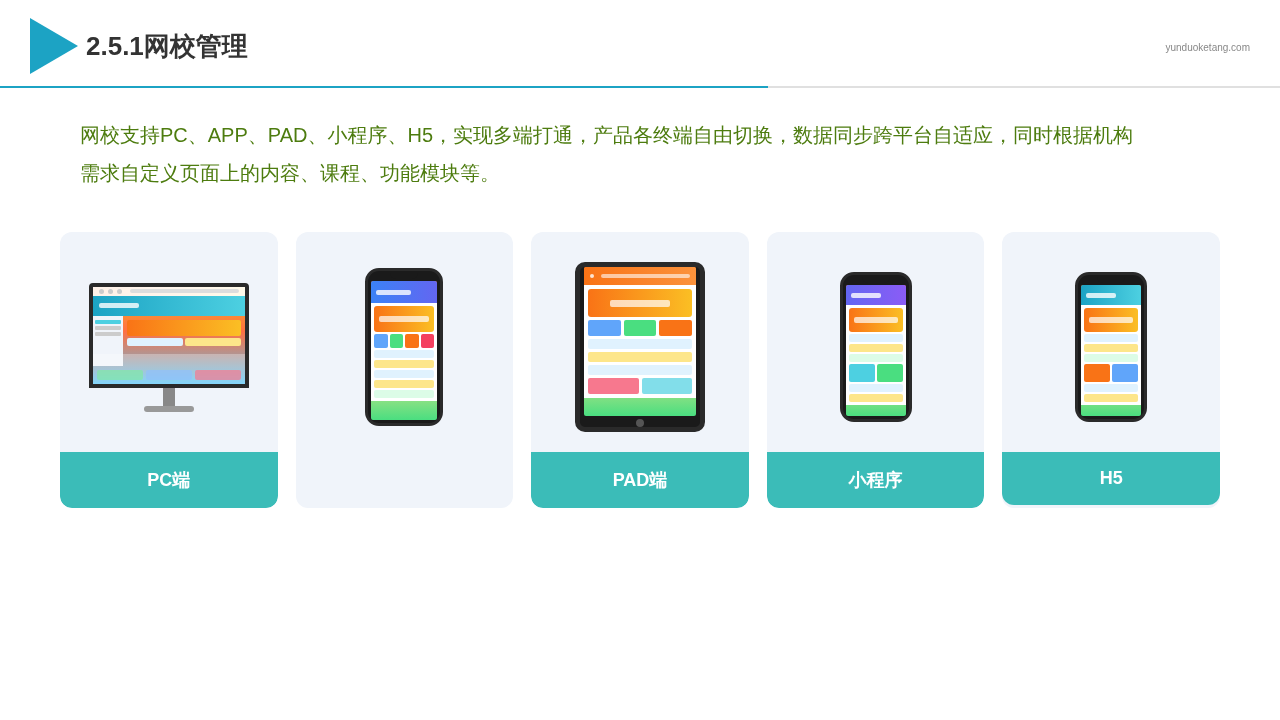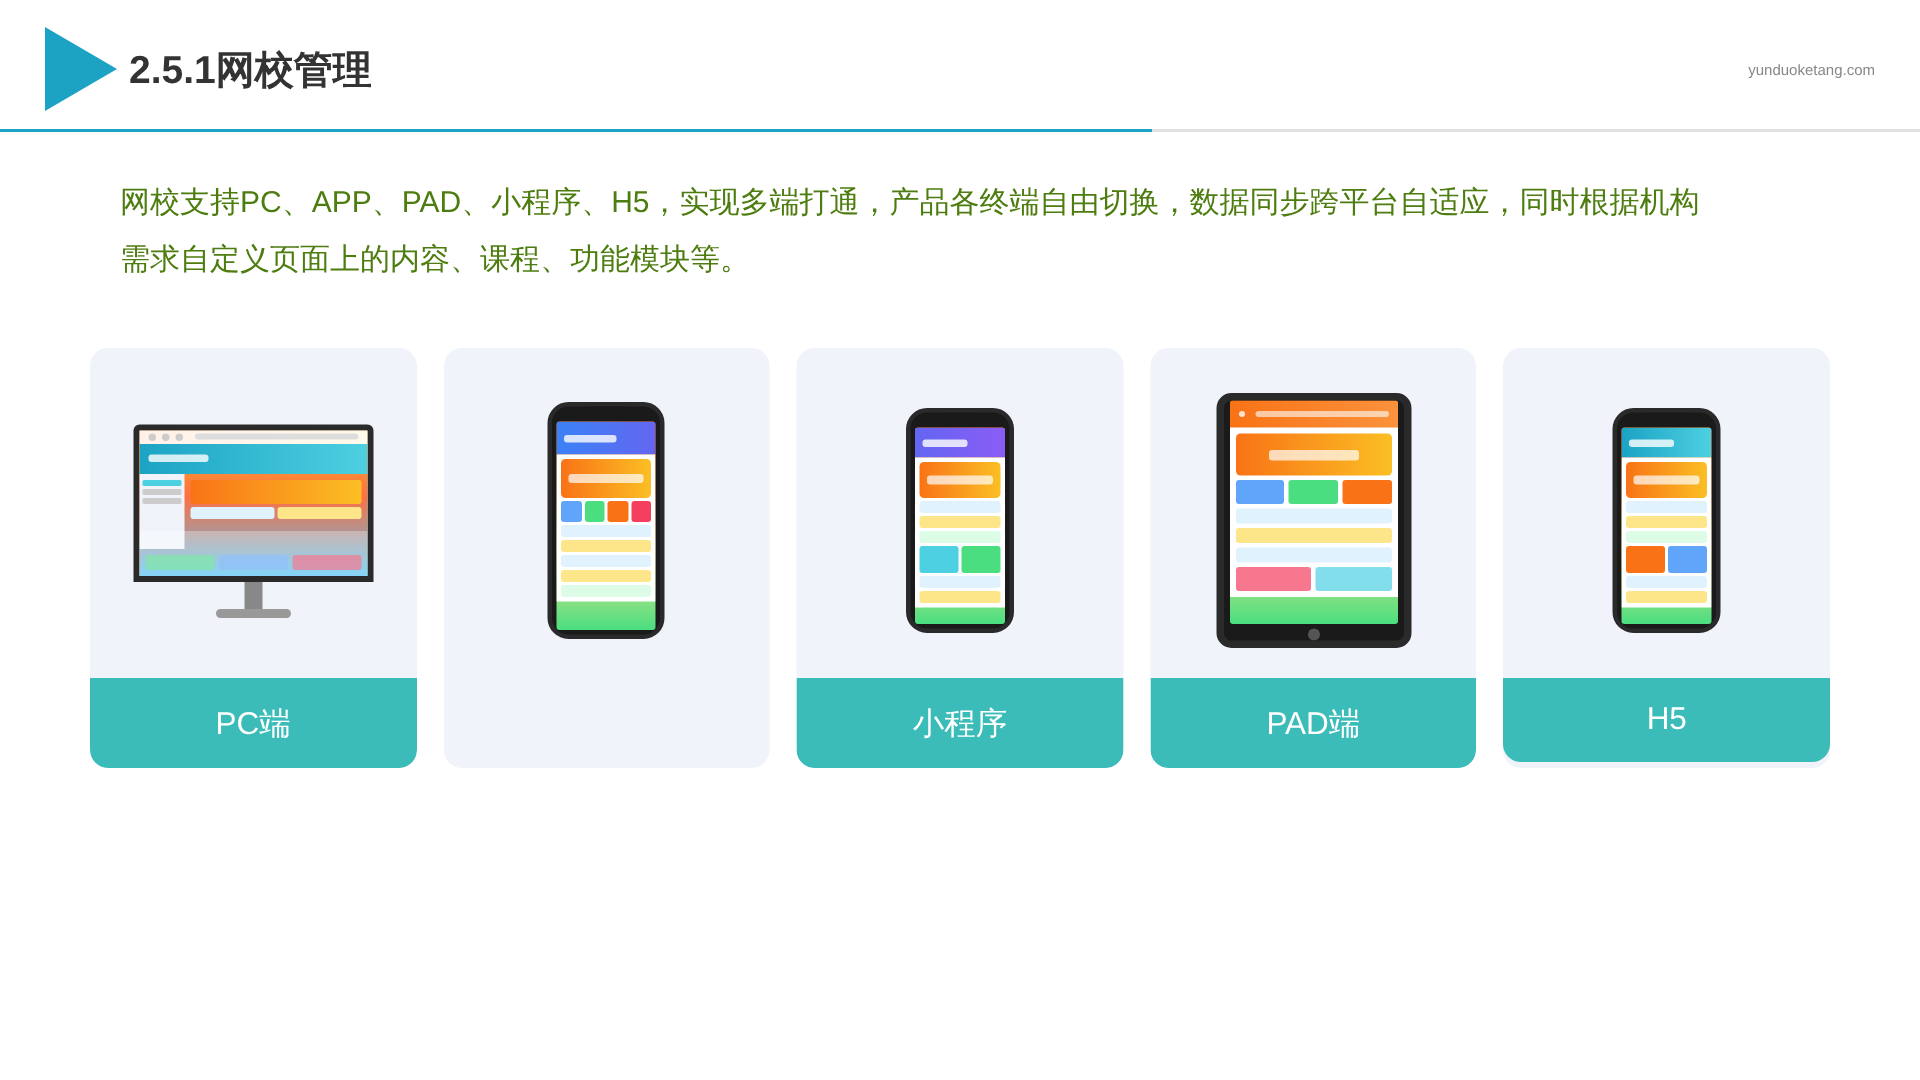--- a/index.html
+++ b/index.html
@@ -99,22 +99,22 @@
       align-items: center;
       justify-content: center;
       padding: 20px 10px 10px 10px;
     }
 
     .device-label {
       width: 100%;
       background: #3bbcb8;
       color: #fff;
       text-align: center;
-      font-size: 21px;
-      font-weight: 400;
+      font-size: 18px;
+      font-weight: 700;
       padding: 16px 4px;
       border-radius: 0 0 12px 12px;
     }
 
     
     .pc-monitor {
       display: flex;
       flex-direction: column;
       align-items: center;
     }
@@ -338,20 +338,54 @@
               <div style="height:8px;background:#dcfce7;border-radius:2px;"></div>
             </div>
           </div>
         </div>
       </div>
     </div>
   </div>
 
   <div class="device-card">
     <div class="device-image-area">
+      <div>
+        <div class="tablet-body">
+          <div class="tablet-screen">
+            <div class="tablet-screen-header">
+              <div style="width:4px;height:4px;background:rgba(255,255,255,0.8);border-radius:50%;"></div>
+              <div style="flex:1;height:4px;background:rgba(255,255,255,0.6);border-radius:2px;margin-left:3px;"></div>
+            </div>
+            <div style="background:#fff;padding:4px;display:flex;flex-direction:column;gap:3px;">
+              <div style="height:28px;background:linear-gradient(90deg,#f97316,#fbbf24);border-radius:3px;display:flex;align-items:center;justify-content:center;">
+                <div style="width:60px;height:7px;background:rgba(255,255,255,0.7);border-radius:2px;"></div>
+              </div>
+              <div style="display:flex;gap:3px;">
+                <div style="flex:1;height:16px;background:#60a5fa;border-radius:2px;"></div>
+                <div style="flex:1;height:16px;background:#4ade80;border-radius:2px;"></div>
+                <div style="flex:1;height:16px;background:#f97316;border-radius:2px;"></div>
+              </div>
+              <div style="height:10px;background:#e0f2fe;border-radius:2px;"></div>
+              <div style="height:10px;background:#fde68a;border-radius:2px;"></div>
+              <div style="height:10px;background:#e0f2fe;border-radius:2px;"></div>
+              <div style="display:flex;gap:3px;">
+                <div style="flex:1;height:16px;background:#f43f5e;border-radius:2px;opacity:0.7;"></div>
+                <div style="flex:1;height:16px;background:#4dd0e1;border-radius:2px;opacity:0.7;"></div>
+              </div>
+            </div>
+          </div>
+          <div class="tablet-home"></div>
+        </div>
+      </div>
+    </div>
+    <div class="device-label">PAD端</div>
+  </div>
+
+  <div class="device-card">
+    <div class="device-image-area">
       <div class="phone-device">
         <div class="phone-body" style="width:72px;height:150px;">
           <div class="phone-notch"></div>
           <div class="phone-screen">
             <div style="height:20px;background:linear-gradient(90deg,#6366f1,#8b5cf6);display:flex;align-items:center;padding:0 5px;">
               <div style="width:30px;height:5px;background:rgba(255,255,255,0.8);border-radius:2px;"></div>
             </div>
             <div style="background:#fff;padding:3px;display:flex;flex-direction:column;gap:2px;">
               <div style="height:24px;background:linear-gradient(90deg,#f97316,#fbbf24);border-radius:3px;display:flex;align-items:center;justify-content:center;">
                 <div style="width:44px;height:6px;background:rgba(255,255,255,0.7);border-radius:2px;"></div>
@@ -364,54 +398,20 @@
                 <div style="flex:1;height:18px;background:#4ade80;border-radius:2px;"></div>
               </div>
               <div style="height:8px;background:#e0f2fe;border-radius:2px;"></div>
               <div style="height:8px;background:#fde68a;border-radius:2px;"></div>
             </div>
           </div>
         </div>
       </div>
     </div>
     <div class="device-label">小程序</div>
-  </div>
-
-  <div class="device-card">
-    <div class="device-image-area">
-      <div>
-        <div class="tablet-body">
-          <div class="tablet-screen">
-            <div class="tablet-screen-header">
-              <div style="width:4px;height:4px;background:rgba(255,255,255,0.8);border-radius:50%;"></div>
-              <div style="flex:1;height:4px;background:rgba(255,255,255,0.6);border-radius:2px;margin-left:3px;"></div>
-            </div>
-            <div style="background:#fff;padding:4px;display:flex;flex-direction:column;gap:3px;">
-              <div style="height:28px;background:linear-gradient(90deg,#f97316,#fbbf24);border-radius:3px;display:flex;align-items:center;justify-content:center;">
-                <div style="width:60px;height:7px;background:rgba(255,255,255,0.7);border-radius:2px;"></div>
-              </div>
-              <div style="display:flex;gap:3px;">
-                <div style="flex:1;height:16px;background:#60a5fa;border-radius:2px;"></div>
-                <div style="flex:1;height:16px;background:#4ade80;border-radius:2px;"></div>
-                <div style="flex:1;height:16px;background:#f97316;border-radius:2px;"></div>
-              </div>
-              <div style="height:10px;background:#e0f2fe;border-radius:2px;"></div>
-              <div style="height:10px;background:#fde68a;border-radius:2px;"></div>
-              <div style="height:10px;background:#e0f2fe;border-radius:2px;"></div>
-              <div style="display:flex;gap:3px;">
-                <div style="flex:1;height:16px;background:#f43f5e;border-radius:2px;opacity:0.7;"></div>
-                <div style="flex:1;height:16px;background:#4dd0e1;border-radius:2px;opacity:0.7;"></div>
-              </div>
-            </div>
-          </div>
-          <div class="tablet-home"></div>
-        </div>
-      </div>
-    </div>
-    <div class="device-label">PAD端</div>
   </div>
 
   <div class="device-card h5-card">
     <div class="device-image-area">
       <div class="phone-device">
         <div class="phone-body" style="width:72px;height:150px;">
           <div class="phone-notch"></div>
           <div class="phone-screen">
             <div style="height:20px;background:linear-gradient(90deg,#1ca3c4,#4dd0e1);display:flex;align-items:center;padding:0 5px;">
               <div style="width:30px;height:5px;background:rgba(255,255,255,0.8);border-radius:2px;"></div>

